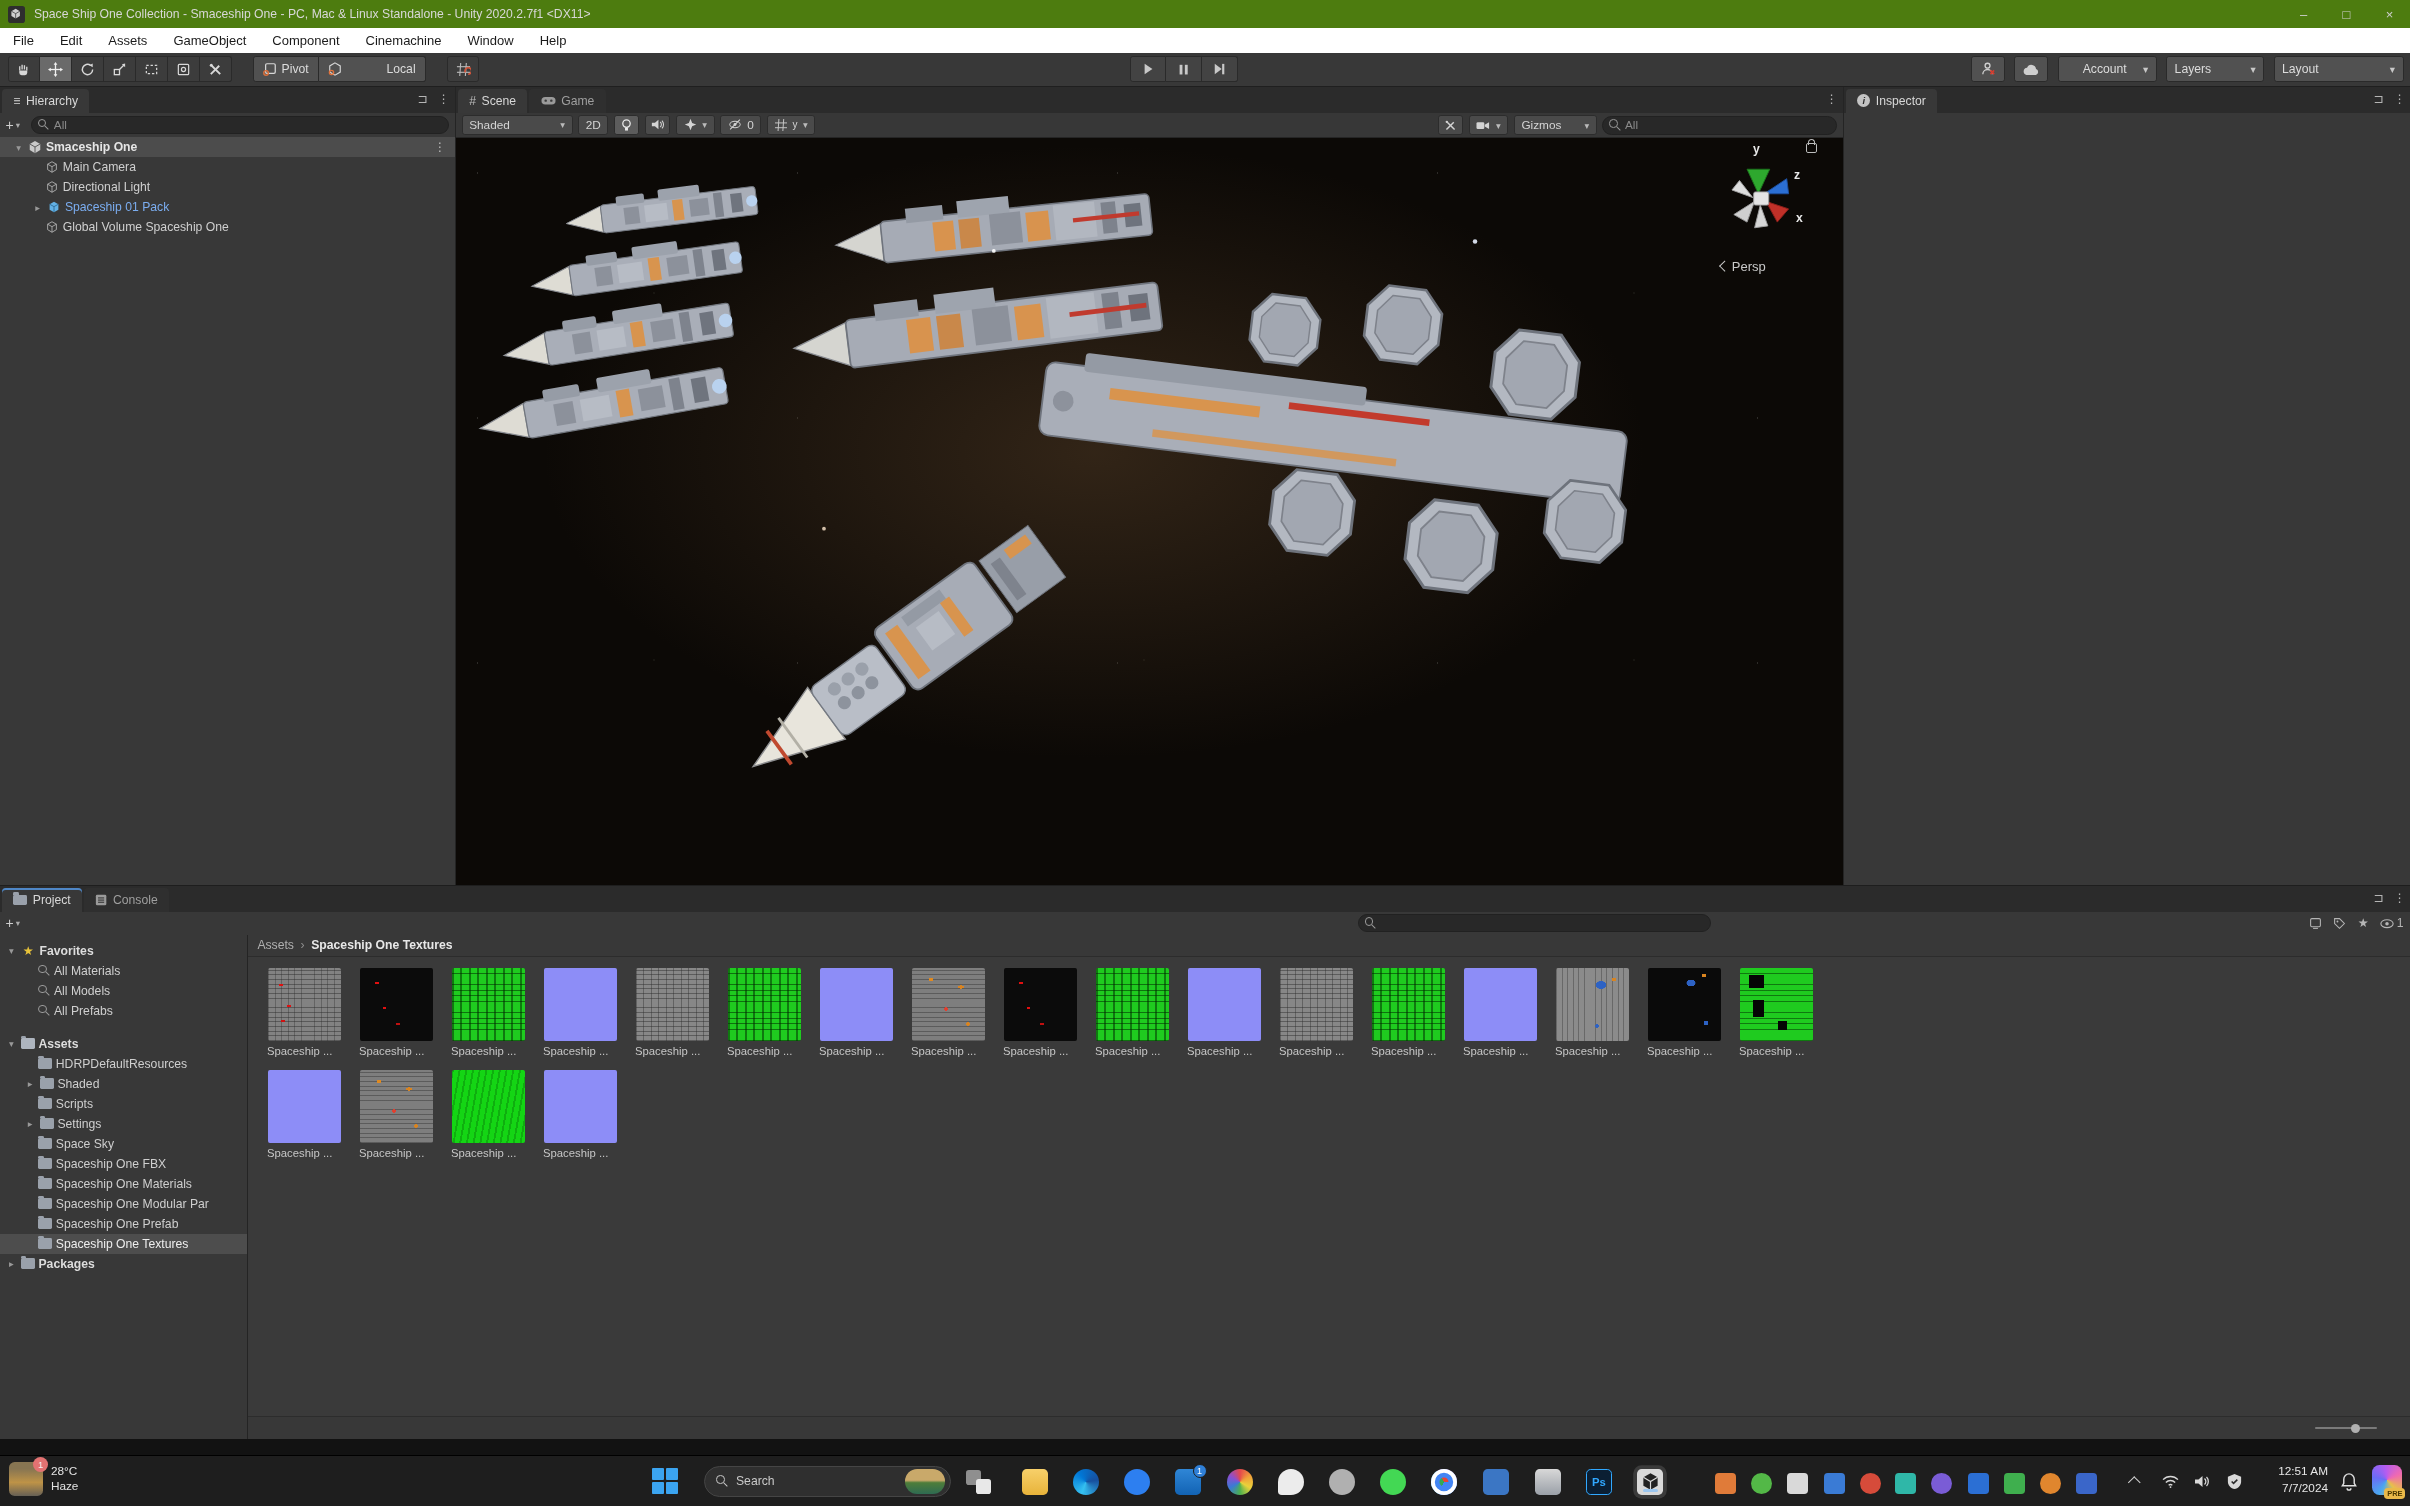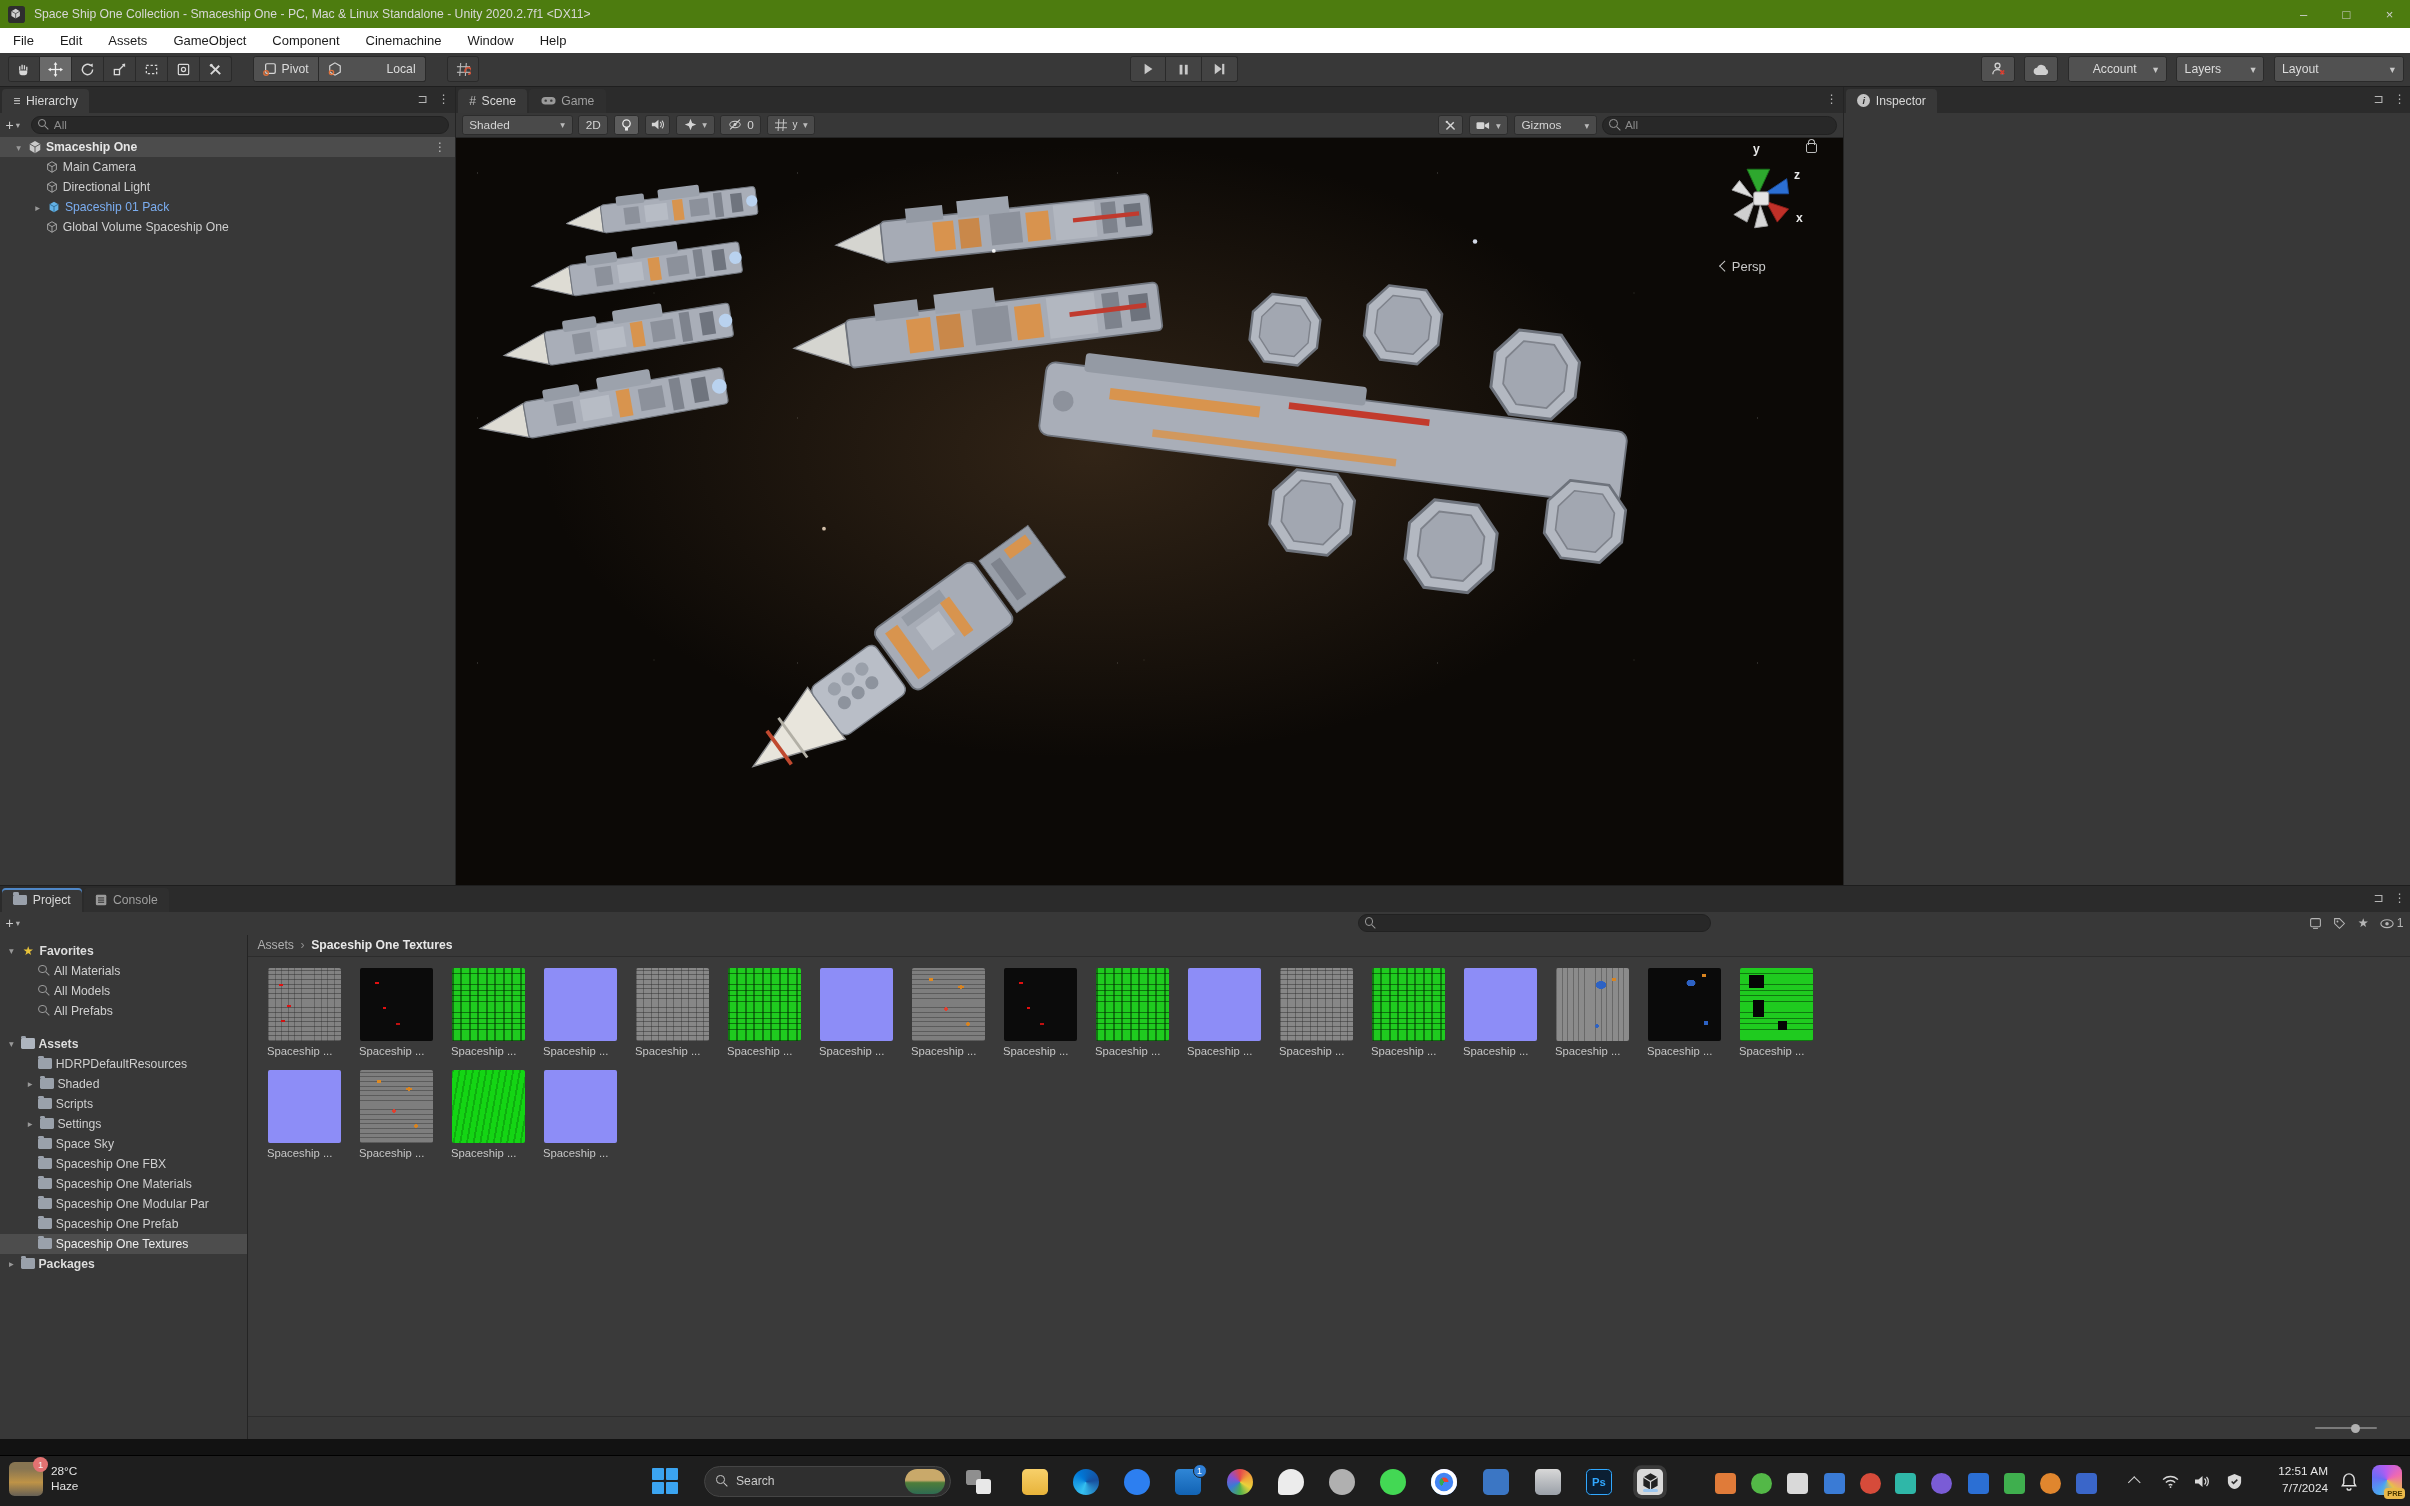--- a/index.html
+++ b/index.html
@@ -39,21 +39,21 @@
   .playbtn{width:36px;height:26px;background:#434343;border:0.9px solid #2a2a2a;border-left:none;
     display:flex;align-items:center;justify-content:center;}
   .playbtn:first-child{border-left:0.9px solid #2a2a2a;border-radius:2.8px 0 0 2.8px;}
   .playbtn:last-child{border-radius:0 2.8px 2.8px 0;}
   .tright{position:absolute;right:7.5px;top:3.8px;display:flex;align-items:center;gap:9.4px;}
   .iconbtn28{width:34px;height:26px;background:#515151;border:0.9px solid #2a2a2a;border-radius:2.8px;
     display:flex;align-items:center;justify-content:center;}
   .drop{height:26px;background:#515151;border:0.9px solid #2a2a2a;border-radius:2.8px;display:flex;
     align-items:center;color:#dcdcdc;padding:0 7.5px;gap:13px;}
   .drop .dcaret{color:#c8c8c8;font-size:10.4px;}
-  .drop.w-account{width:99px;padding-left:24px;}.drop.w-layers{width:88px;}.drop.w-layout{width:130px;}
+  .drop.w-account{width:99px;padding-left:24px;}.drop.w-layers{width:98px;}.drop.w-layout{width:130px;}
   .drop .dlabel{flex:1;}
 
   
   .main{display:flex;flex:0 0 798px;height:798px;background:#383838;}
   .panel-tabbar{height:26px;background:#2b2b2b;display:flex;align-items:flex-end;position:relative;flex:0 0 26px;}
   .ptab{height:23.5px;background:#383838;border-radius:3.8px 3.8px 0 0;display:flex;align-items:center;
     padding:0 11.3px;gap:5.6px;color:#d8d8d8;margin-left:1.9px;}
   .ptab.inactive{background:#2f2f2f;color:#9f9f9f;}
   .ptab.bluetop{box-shadow:inset 0 1.9px 0 #4f87c7;}
   .tabbar-icons{position:absolute;right:5.6px;top:5.6px;display:flex;gap:9.4px;color:#b5b5b5;font-size:12.2px;}

